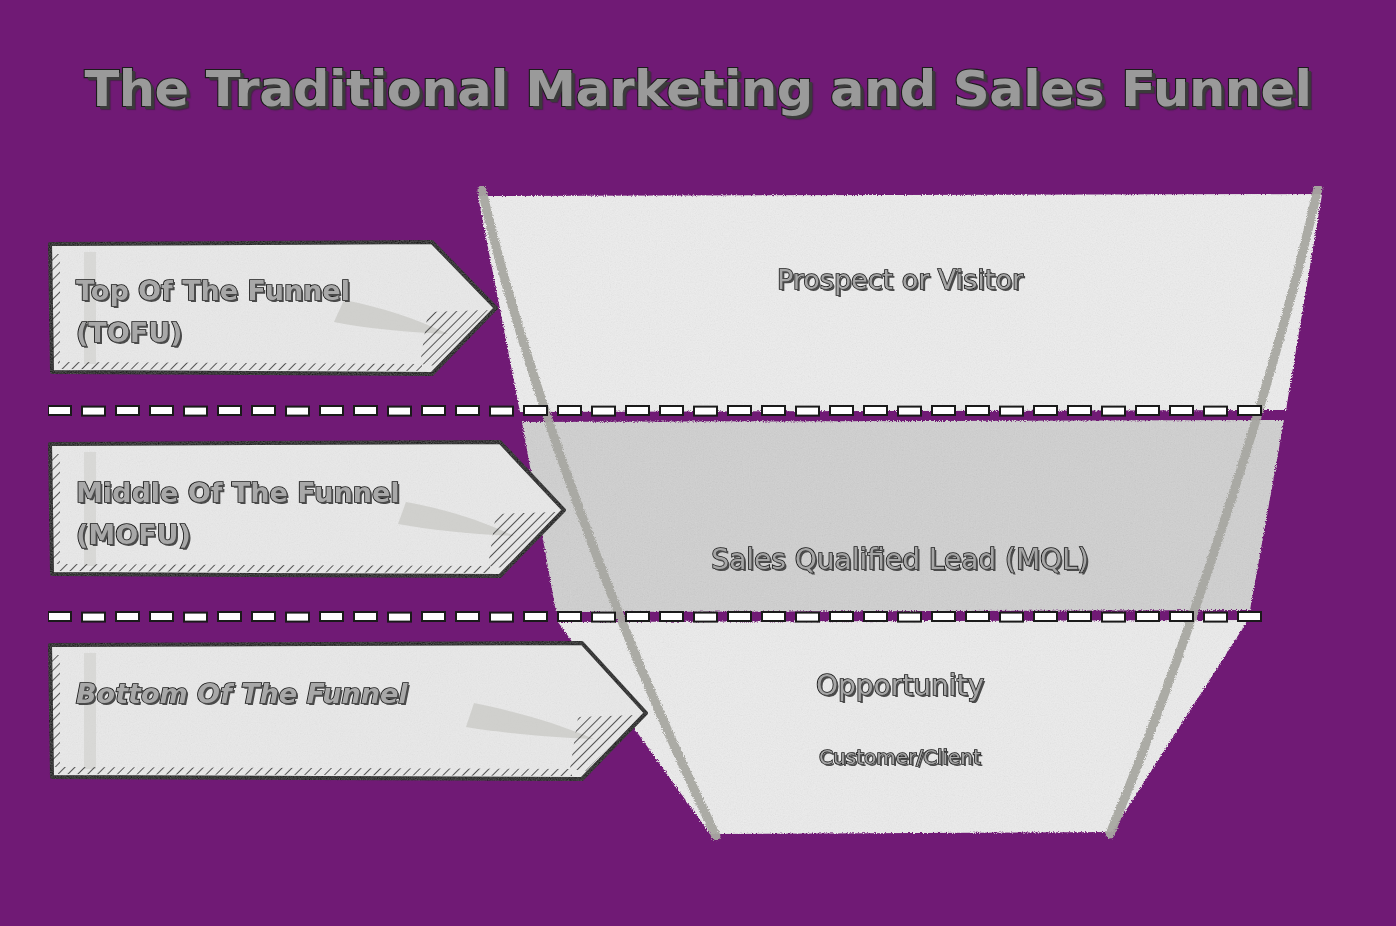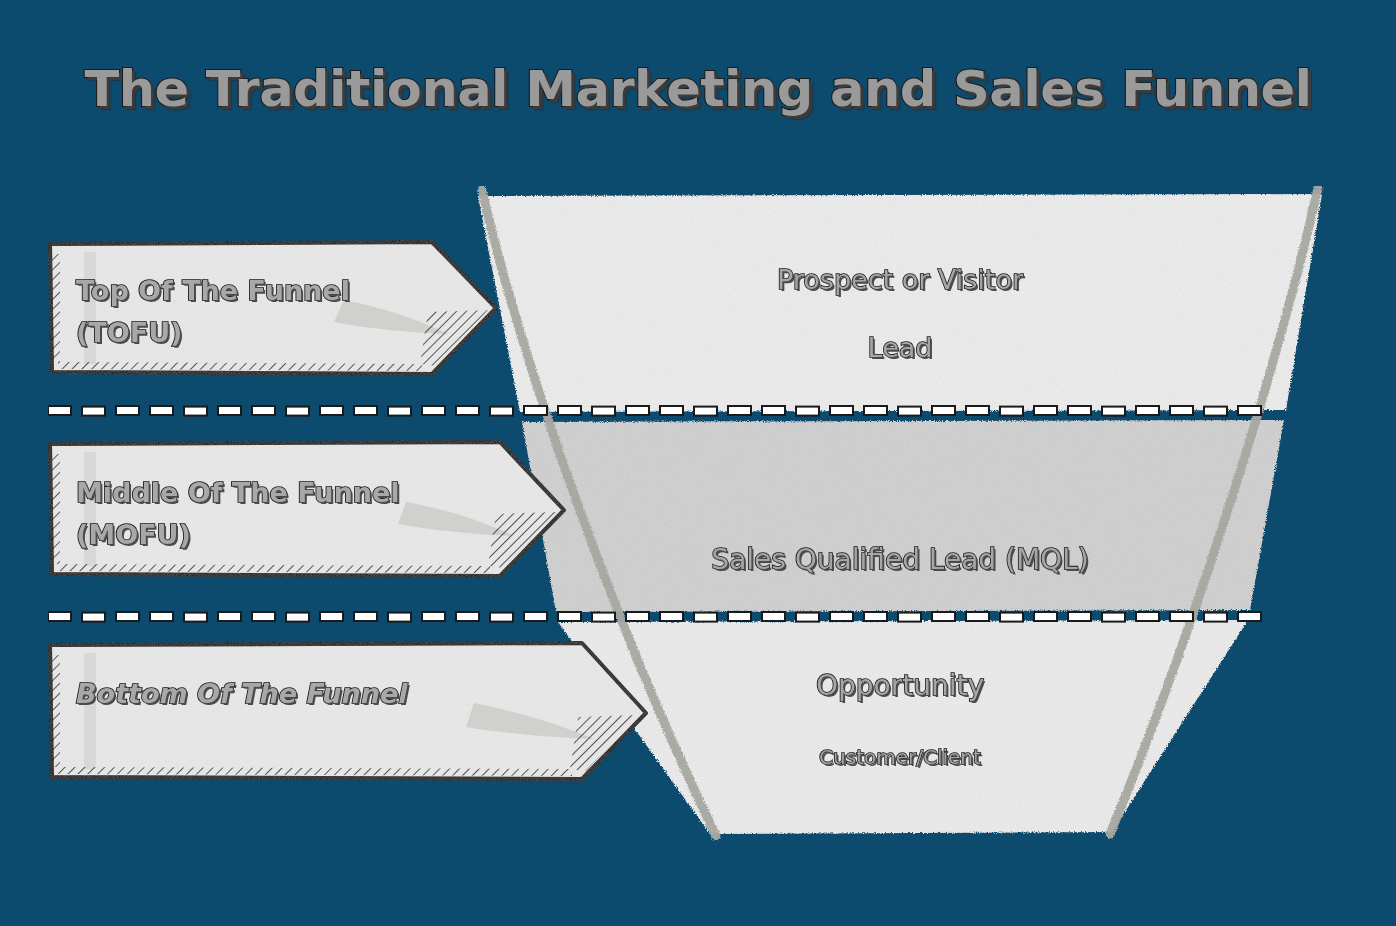--- a/index.html
+++ b/index.html
@@ -10,21 +10,21 @@
   body {
     width: 1396px;
     height: 926px;
     font-family: "Liberation Sans", sans-serif;
     overflow: hidden;
   }
   #canvas {
     position: relative;
     width: 1396px;
     height: 926px;
-    background: #0c4a6e;
+    background: #701a75;
   }
 
   
   #title {
     position: absolute;
     left: 0;
     top: 60px;
     width: 1396px;
     text-align: center;
     font-family: "DejaVu Sans", sans-serif;
@@ -165,21 +165,20 @@
         <path d="M 98,436 L 788,434 L 652,646 L 250,648 Z" fill="#ececec" stroke="none" filter="url(#rough)"></path>
       </g>
 
       <g>
         <path d="M 22,4 C 60,170 150,430 256,650" fill="none" stroke="#a8a8a2" stroke-width="9" stroke-linecap="round" filter="url(#rough)" opacity="0.95"></path>
         <path d="M 858,2 C 820,170 740,430 650,648" fill="none" stroke="#a8a8a2" stroke-width="9" stroke-linecap="round" filter="url(#rough)" opacity="0.95"></path>
       </g>
     </svg>
 
     <div class="funnel-label" id="lbl-prospect">Prospect or Visitor</div>
-    <div class="funnel-label" id="lbl-lead">Lead</div>
 
     <div class="funnel-label" id="lbl-sql">Sales Qualified Lead (MQL)</div>
 
     <div class="funnel-label" id="lbl-opportunity">Opportunity</div>
     <div class="funnel-label" id="lbl-customer">Customer/Client</div>
   </div>
 
   <div class="divider" id="divider-1">
     <svg width="1222" height="12" viewBox="0 0 1222 12">
       <g id="dashes-1">

